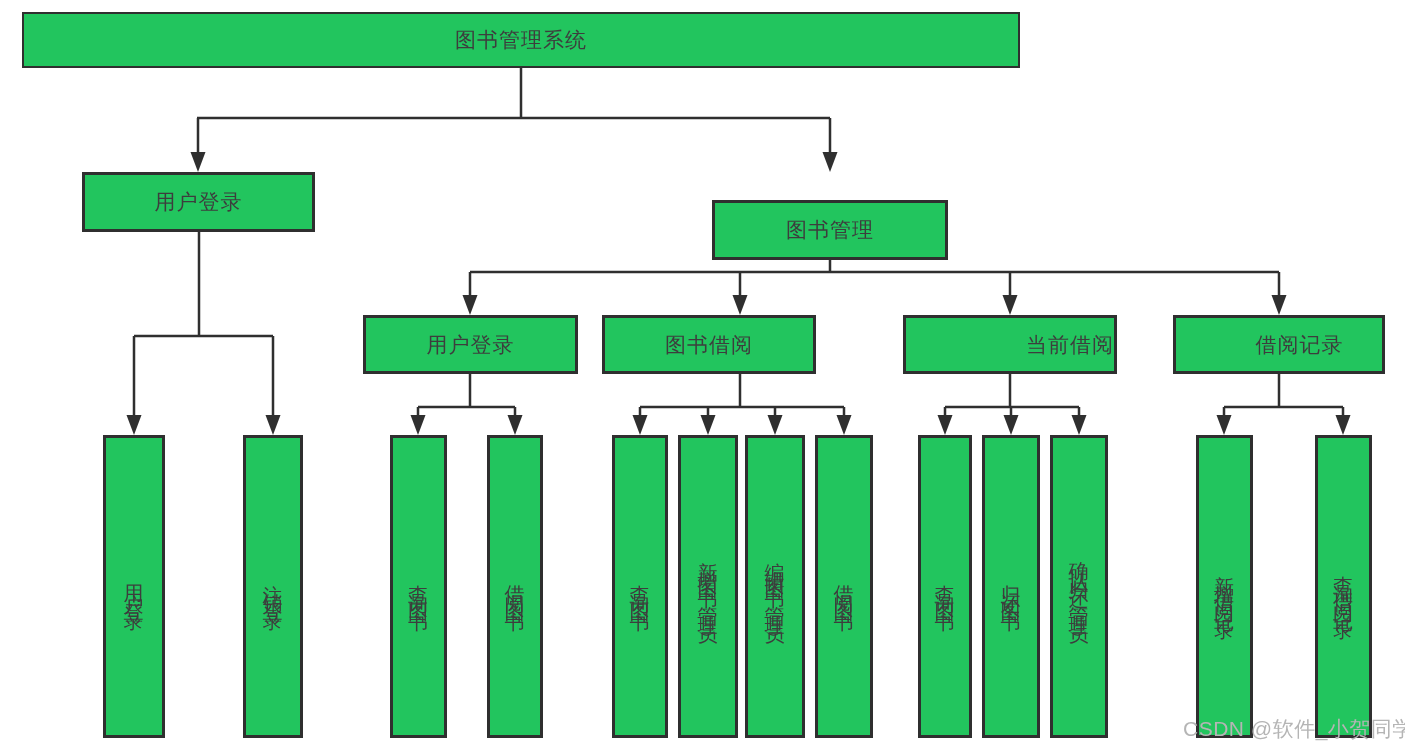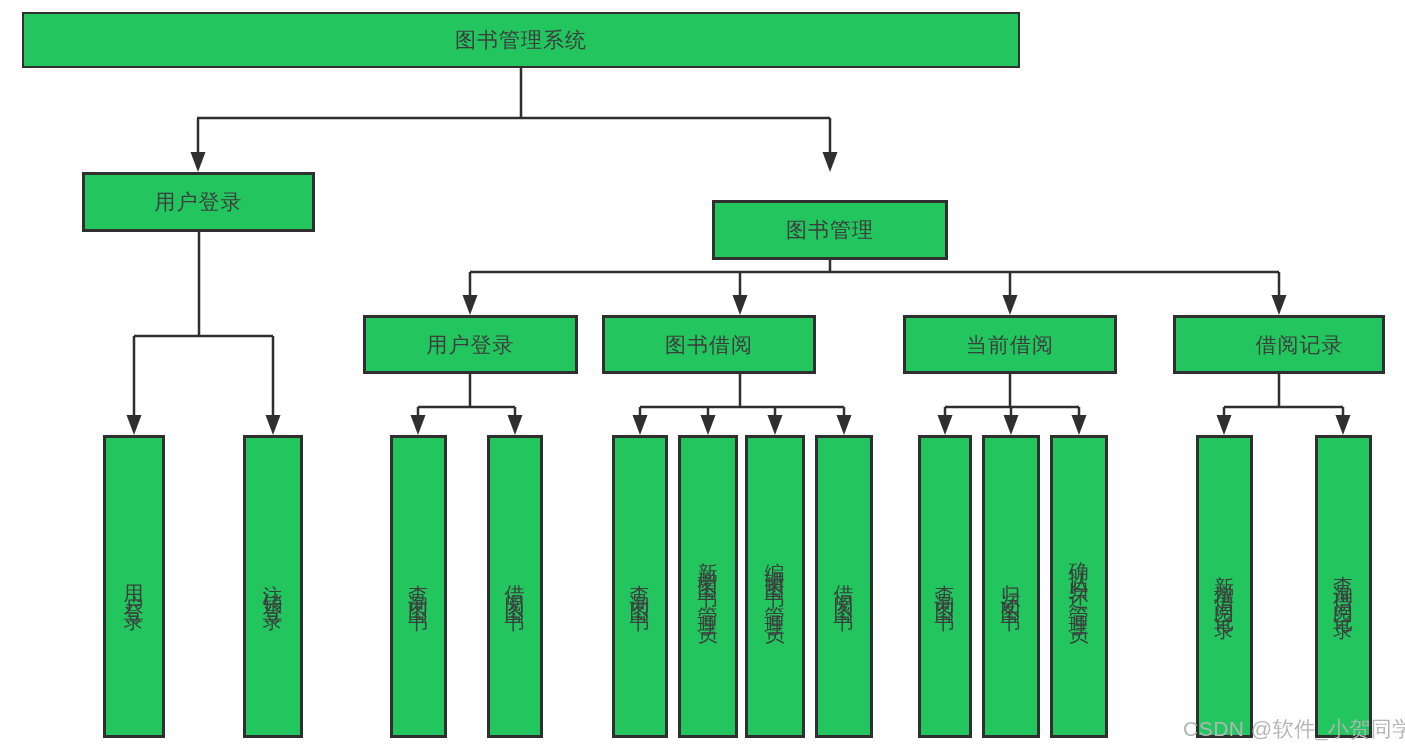--- a/index.html
+++ b/index.html
@@ -104,21 +104,21 @@
   <div class="node h" style="left:712px; top:172px; width:236px; height:60px;margin-top:28px;">
     <span>图书管理</span>
   </div>
 
   <div class="node h" style="left:363px; top:315px; width:215px; height:59px;">
     <span>用户登录</span>
   </div>
   <div class="node h" style="left:602px; top:315px; width:214px; height:59px;">
     <span>图书借阅</span>
   </div>
-  <div class="node h" style="left:903px; top:315px; width:214px; height:59px;">
+  <div class="node h" style="left:903px; top:315px; width:214px; height:59px;justify-content:flex-end;">
     <span>当前借阅</span>
   </div>
   <div class="node h" style="left:1173px; top:315px; width:212px; height:59px;padding-left:41px;">
     <span>借阅记录</span>
   </div>
 
   <div class="node v" style="left:103px; top:435px; width:62px; height:303px;">
     <span>用户登录</span>
   </div>
   <div class="node v" style="left:243px; top:435px; width:60px; height:303px;">

